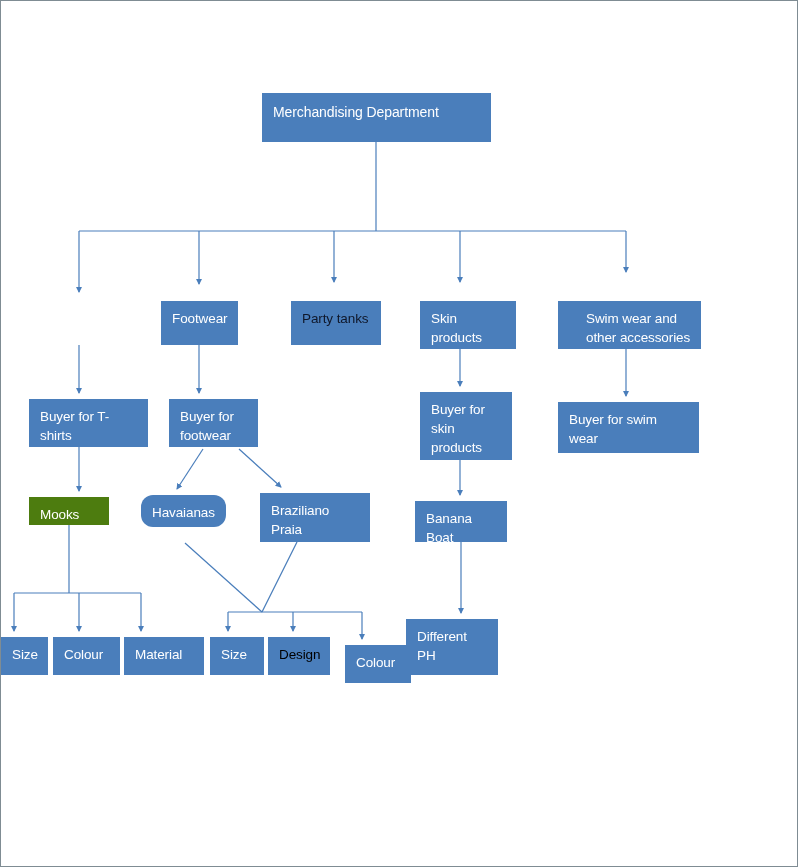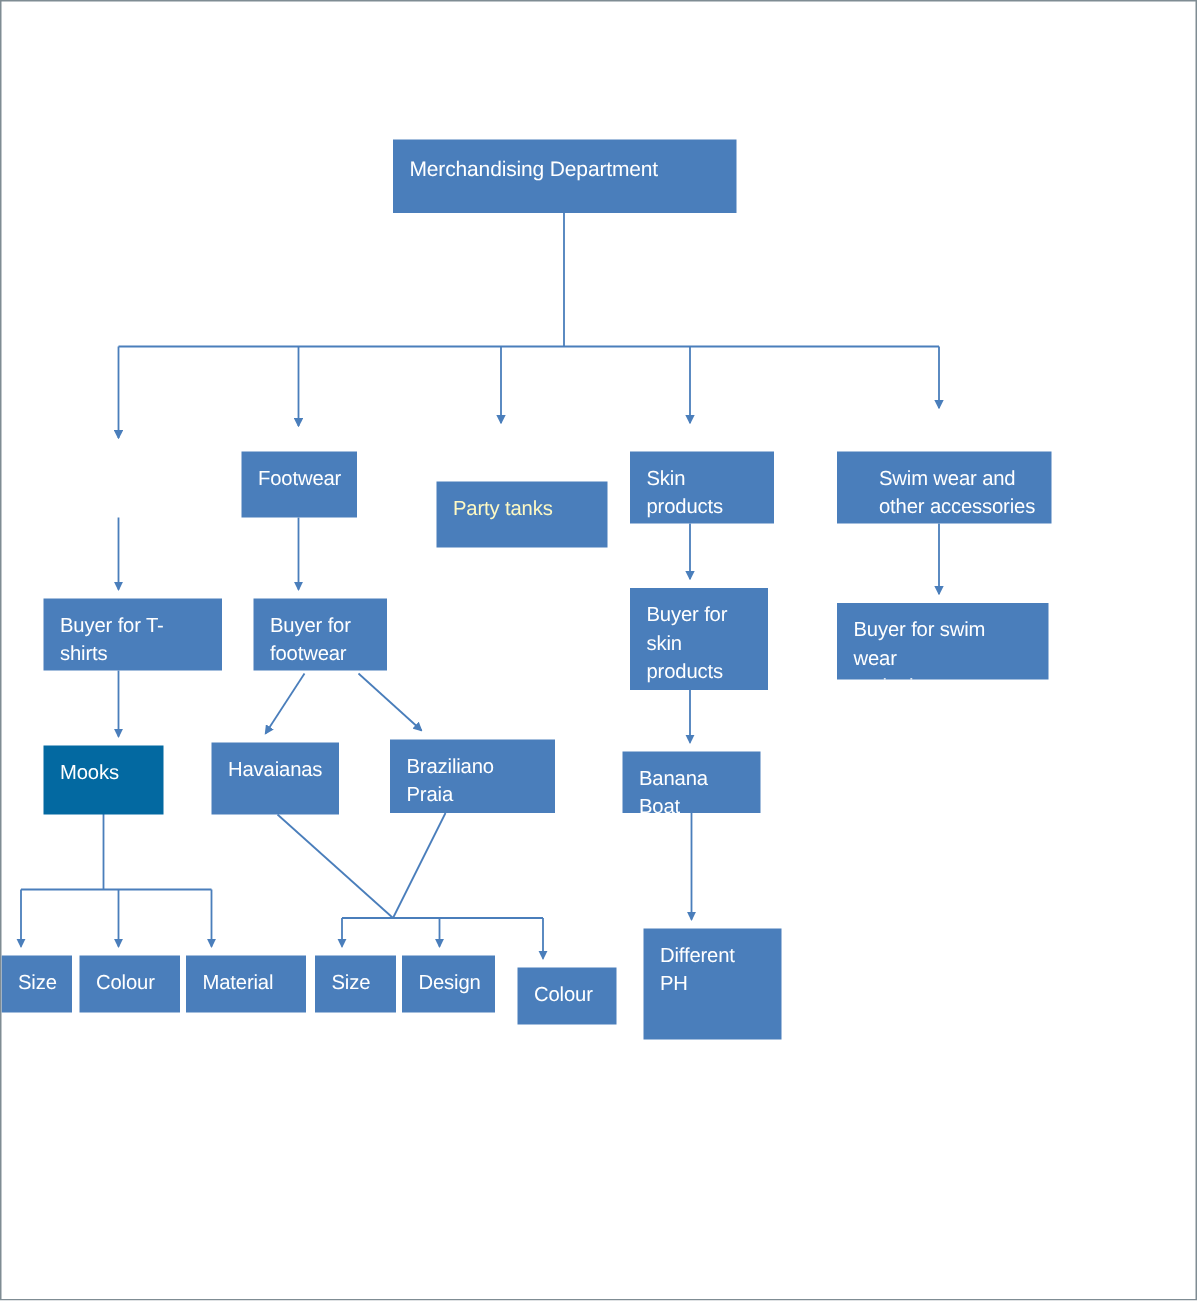--- a/index.html
+++ b/index.html
@@ -102,42 +102,42 @@
       <path d="M 459 459 L 459 494" marker-end="url(#arrow)"></path>
       <path d="M 460 541 L 460 612" marker-end="url(#arrow)"></path>
 
       <path d="M 625 348 L 625 395" marker-end="url(#arrow)"></path>
     </g>
   </svg>
 
   <div id="canvas">
       <div class="node top-label" style="left: 261px; top: 92px; width: 229px; height: 49px; background: rgb(74, 126, 187); color: rgb(255, 255, 255);"><span class="node-label">Merchandising    Department</span></div>
       <div class="node" style="left: 160px; top: 300px; width: 77px; height: 44px; background: rgb(74, 126, 187); color: rgb(255, 255, 255);"><span class="node-label">Footwear</span></div>
-      <div class="node" style="left: 290px; top: 300px; width: 114px; height: 44px; background: rgb(74, 126, 187); color: #fef9c3; margin-top: 20px;"><span class="node-label">Party tanks</span></div>
+      <div class="node" style="left: 290px; top: 300px; width: 90px; height: 44px; background: rgb(74, 126, 187); color: #0f172a;"><span class="node-label">Party tanks</span></div>
       <div class="node" style="left: 419px; top: 300px; width: 96px; height: 48px; background: rgb(74, 126, 187); color: rgb(255, 255, 255);"><span class="node-label">Skin
 products</span></div>
       <div class="node" style="left: 557px; top: 300px; width: 143px; height: 48px; background: rgb(74, 126, 187); color: rgb(255, 255, 255); padding-left: 28px;"><span class="node-label">Swim wear and
 other accessories</span></div>
       <div class="node" style="left: 28px; top: 398px; width: 119px; height: 48px; background: rgb(74, 126, 187); color: rgb(255, 255, 255);"><span class="node-label">Buyer for T-
 shirts</span></div>
       <div class="node" style="left: 168px; top: 398px; width: 89px; height: 48px; background: rgb(74, 126, 187); color: rgb(255, 255, 255);"><span class="node-label">Buyer for
 footwear</span></div>
       <div class="node" style="left: 419px; top: 391px; width: 92px; height: 68px; background: rgb(74, 126, 187); color: rgb(255, 255, 255);"><span class="node-label">Buyer for
 skin
 products</span></div>
       <div class="node" style="left: 557px; top: 401px; width: 141px; height: 51px; background: rgb(74, 126, 187); color: rgb(255, 255, 255);"><span class="node-label">Buyer for swim wear
 and other accessories</span></div>
-      <div class="node" style="left: 28px; top: 496px; width: 80px; height: 46px; background: #0369a1; color: rgb(255, 255, 255);"><span class="node-label">Mooks</span></div>
-      <div class="node" style="left: 140px; top: 494px; width: 85px; height: 48px; background: rgb(74, 126, 187); color: rgb(255, 255, 255);"><span class="node-label">Havaianas</span></div>
+      <div class="node" style="left: 28px; top: 496px; width: 80px; height: 28px; background: #4d7c0f; color: rgb(255, 255, 255);"><span class="node-label">Mooks</span></div>
+      <div class="node" style="left: 140px; top: 494px; width: 85px; height: 32px; background: rgb(74, 126, 187); color: rgb(255, 255, 255); border-radius: 12px;"><span class="node-label">Havaianas</span></div>
       <div class="node" style="left: 259px; top: 492px; width: 110px; height: 49px; background: rgb(74, 126, 187); color: rgb(255, 255, 255);"><span class="node-label">Braziliano
 Praia</span></div>
       <div class="node" style="left: 414px; top: 500px; width: 92px; height: 41px; background: rgb(74, 126, 187); color: rgb(255, 255, 255);"><span class="node-label">Banana Boat</span></div>
       <div class="node" style="left: 0px; top: 636px; width: 47px; height: 38px; background: rgb(74, 126, 187); color: rgb(255, 255, 255);"><span class="node-label">Size</span></div>
       <div class="node" style="left: 52px; top: 636px; width: 67px; height: 38px; background: rgb(74, 126, 187); color: rgb(255, 255, 255);"><span class="node-label">Colour</span></div>
       <div class="node" style="left: 123px; top: 636px; width: 80px; height: 38px; background: rgb(74, 126, 187); color: rgb(255, 255, 255);"><span class="node-label">Material</span></div>
       <div class="node" style="left: 209px; top: 636px; width: 54px; height: 38px; background: rgb(74, 126, 187); color: rgb(255, 255, 255);"><span class="node-label">Size</span></div>
-      <div class="node" style="left: 267px; top: 636px; width: 62px; height: 38px; background: rgb(74, 126, 187); color: #ffffff;"><span class="node-label">Design</span></div>
+      <div class="node" style="left: 267px; top: 636px; width: 62px; height: 38px; background: rgb(74, 126, 187); color: #000000;"><span class="node-label">Design</span></div>
       <div class="node" style="left: 344px; top: 644px; width: 66px; height: 38px; background: rgb(74, 126, 187); color: rgb(255, 255, 255);"><span class="node-label">Colour</span></div>
-      <div class="node" style="left: 428px; top: 618px; width: 92px; height: 74px; background: rgb(74, 126, 187); color: rgb(255, 255, 255);"><span class="node-label">Different
+      <div class="node" style="left: 405px; top: 618px; width: 92px; height: 56px; background: rgb(74, 126, 187); color: rgb(255, 255, 255);"><span class="node-label">Different
 PH</span></div>
     </div>
 
 </div>
 
 </body></html>

